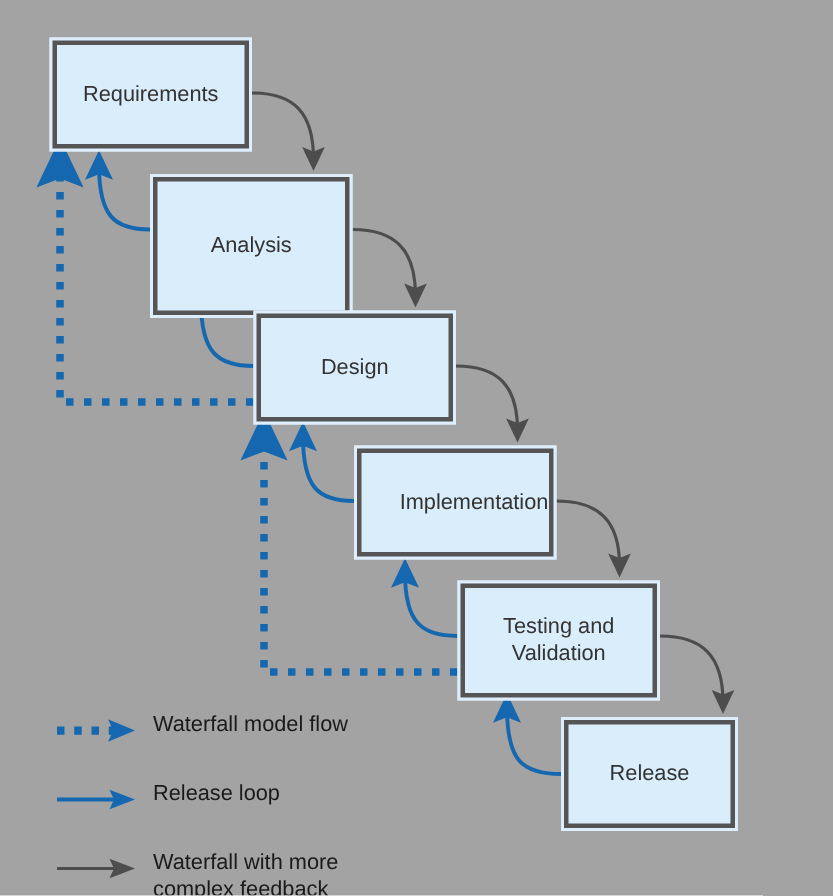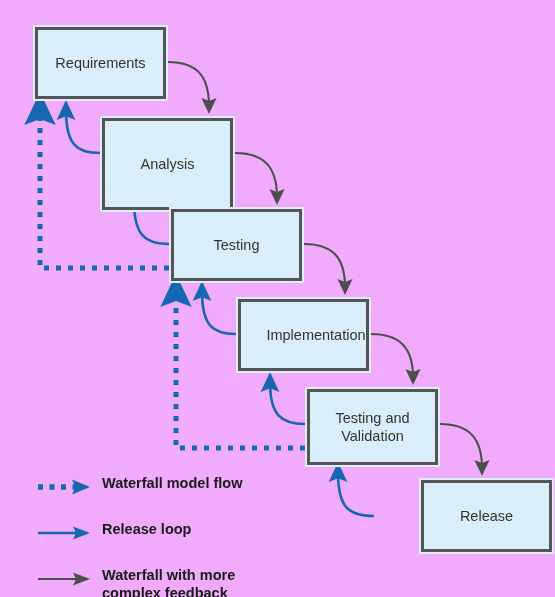--- a/index.html
+++ b/index.html
@@ -7,21 +7,21 @@
     padding: 0;
     background: #ffffff;
   }
   body {
     font-family: "Liberation Sans", sans-serif;
   }
   #diagram-root {
     position: relative;
     width: 555px;
     height: 597px;
-    background: #f0abfc;
+    background: #a3a3a3;
     overflow: hidden;
   }
   #diagram-svg {
     position: absolute;
     left: 0;
     top: 0;
     width: 555px;
     height: 597px;
   }
   .stage-box {
@@ -65,21 +65,20 @@
     height: 26px;
     position: relative;
   }
   .legend-text {
     font-size: 14.5px;
     color: #1a1a1a;
     line-height: 1.25;
     padding-left: 10px;
     white-space: pre-line;
     font-family: "Liberation Sans", sans-serif;
-    font-weight: bold;
   }
   .legend-swatch svg {
     position: absolute;
     left: 0;
     top: 0;
   }
 </style>
 </head>
 <body>
 
@@ -122,33 +121,33 @@
 
   <div class="stage-box" style="left:33px; top:25px; width:135px; height:76px;">
     <span class="stage-label">Requirements</span>
   </div>
 
   <div class="stage-box" style="left:100px; top:116px; width:135px; height:96px;">
     <span class="stage-label">Analysis</span>
   </div>
 
   <div class="stage-box" style="left:169px; top:207px; width:135px; height:76px;">
-    <span class="stage-label">Testing</span>
+    <span class="stage-label">Design</span>
   </div>
 
   <div class="stage-box" style="left:236px; top:297px; width:135px; height:76px;padding-left:25px;">
     <span class="stage-label">Implementation</span>
   </div>
 
   <div class="stage-box" style="left:305px; top:387px; width:135px; height:80px;">
     <span class="stage-label">Testing and
 Validation</span>
   </div>
 
-  <div class="stage-box" style="left:374px; top:478px; width:135px; height:76px;margin-left:45px;">
+  <div class="stage-box" style="left:374px; top:478px; width:118px; height:76px;">
     <span class="stage-label">Release</span>
   </div>
 
   <div class="legend">
 
     <div class="legend-row">
       <span class="legend-swatch">
         <svg width="56" height="26" viewBox="0 0 56 26">
           <line x1="2" y1="13" x2="40" y2="13" stroke="#1568b0" stroke-width="5.5" stroke-dasharray="5 6.5"></line>
           <path d="M36,5.5 L54,13 L36,20.5 L39.5,13 Z" fill="#1568b0"></path>

